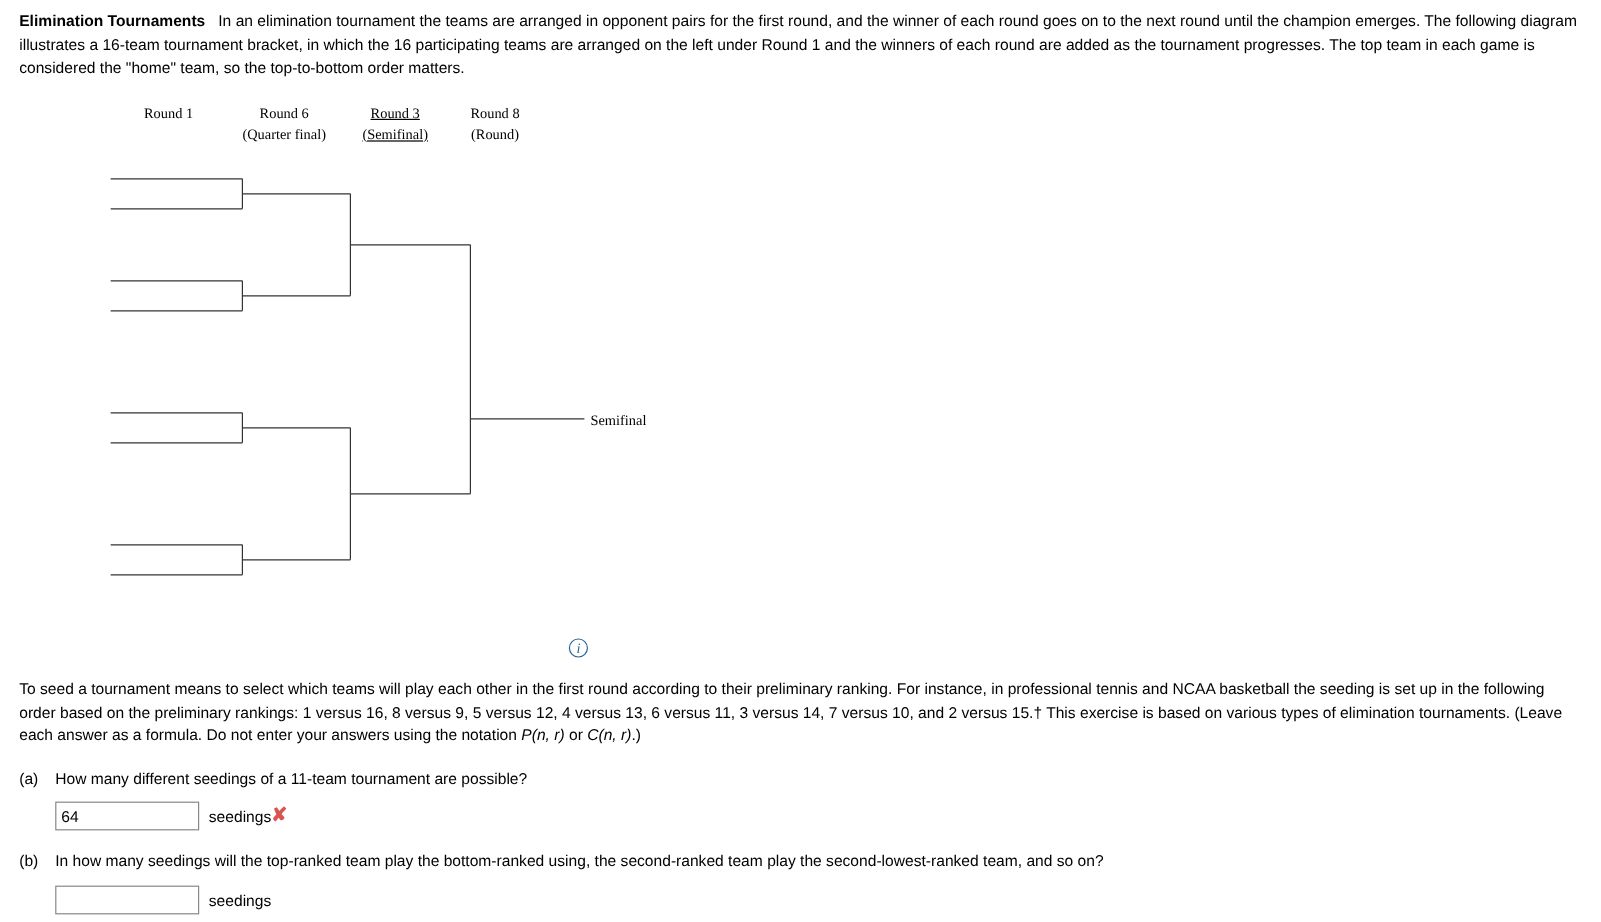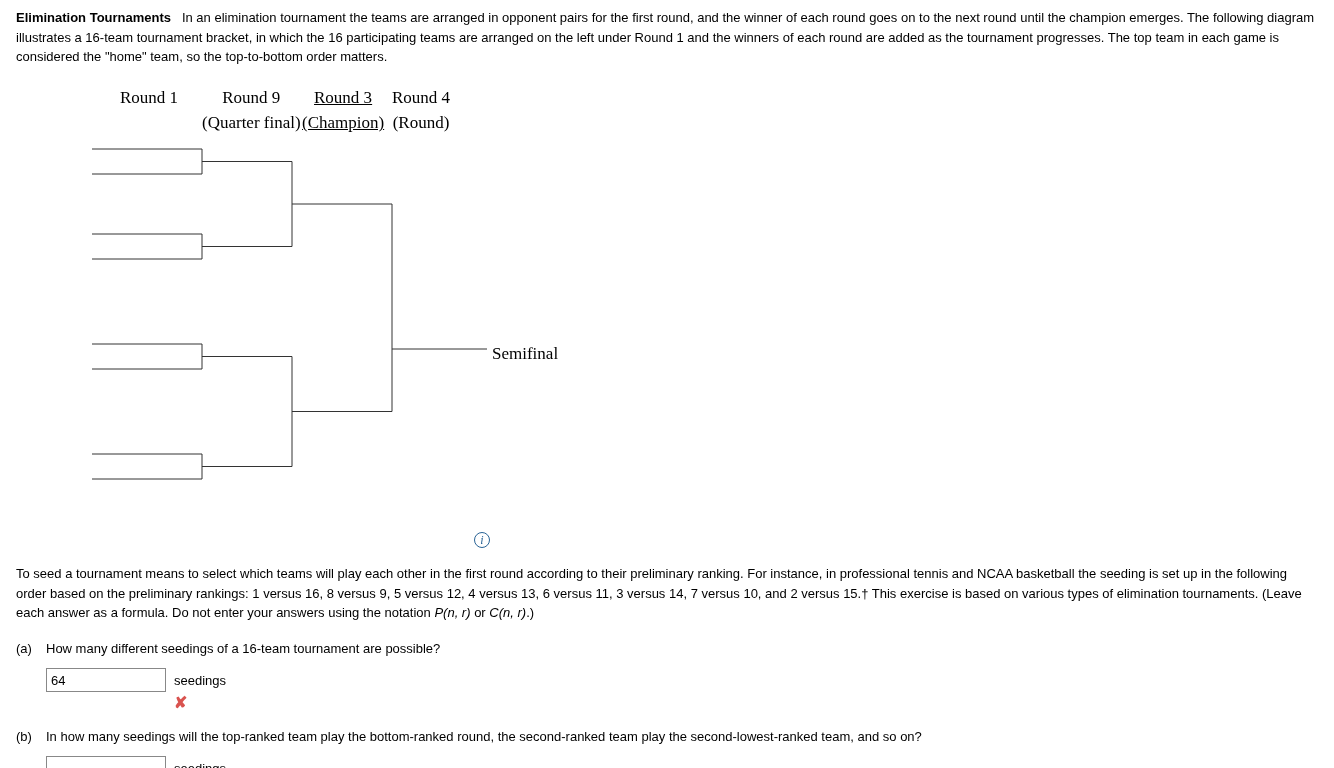--- a/index.html
+++ b/index.html
@@ -11,21 +11,21 @@
       line-height: 1.5;
     }
     .intro-para { margin-bottom: 12px; }
     .bold-title { font-weight: bold; }
     .bracket-wrap {
       position: relative;
       width: 560px;
       height: 460px;
       margin-left: 76px;
       font-family: "Times New Roman", serif;
-      font-size: 17px;
+      font-size: 12px;
     }
     .bracket-wrap svg {
       position: absolute;
       top: 0; left: 0;
       width: 560px;
       height: 460px;
     }
     .round-header {
       position: absolute;
       text-align: center;
@@ -67,21 +67,21 @@
       width: 120px;
       height: 24px;
       border: 1px solid #888;
       padding: 2px 4px;
       font-size: 13px;
       font-family: inherit;
     }
     .units-col {
       margin-left: 8px;
       display: flex;
-      flex-direction: column;
+      flex-direction: row;
       align-items: flex-start;
     }
     .units-label { padding-top: 3px; }
     .x-icon {
       color: #d9534f;
       font-weight: bold;
       font-size: 16px;
       line-height: 1;
       margin-top: 4px;
     }
@@ -93,29 +93,29 @@
 
 
 <div class="intro-para">
   <span class="bold-title">Elimination Tournaments</span>&nbsp;&nbsp;
   <span>In an elimination tournament the teams are arranged in opponent pairs for the first round, and the winner of each round goes on to the next round until the champion emerges. The following diagram illustrates a 16-team tournament bracket, in which the 16 participating teams are arranged on the left under Round 1 and the winners of each round are added as the tournament progresses. The top team in each game is considered the "home" team, so the top-to-bottom order matters.</span>
 </div>
 
 <div class="bracket-wrap">
   <div class="round-header hdr-r1">Round 1</div>
   <div class="round-header hdr-r2">
-    <div>Round 9</div>
+    <div>Round 6</div>
     <div class="sub">(Quarter final)</div>
   </div>
   <div class="round-header hdr-r3">
     <div>Round 3</div>
-    <div>(Champion)</div>
+    <div>(Semifinal)</div>
   </div>
   <div class="round-header hdr-r4">
-    <div>Round 4</div>
+    <div>Round 8</div>
     <div>(Round)</div>
   </div>
   <div class="champion-label">Semifinal</div>
 
   <svg viewBox="0 0 560 460">
     <g stroke="#333" stroke-width="1" fill="none">
 
       <line x1="0" y1="70" x2="110" y2="70"></line>
       <line x1="0" y1="95" x2="110" y2="95"></line>
       <line x1="110" y1="70" x2="110" y2="95"></line>
@@ -154,35 +154,35 @@
 
 <span class="info-icon">i</span>
 
 <div class="second-para">
   <span>To seed a tournament means to select which teams will play each other in the first round according to their preliminary ranking. For instance, in professional tennis and NCAA basketball the seeding is set up in the following order based on the preliminary rankings: 1 versus 16, 8 versus 9, 5 versus 12, 4 versus 13, 6 versus 11, 3 versus 14, 7 versus 10, and 2 versus 15.† This exercise is based on various types of elimination tournaments. (Leave each answer as a formula. Do not enter your answers using the notation </span><span class="ital">P(n, r)</span><span> or </span><span class="ital">C(n, r)</span><span>.)</span>
 </div>
 
 <div class="question">
   <div class="q-row">
     <div class="q-letter">(a)</div>
-    <div class="q-body">How many different seedings of a 16-team tournament are possible?</div>
+    <div class="q-body">How many different seedings of a 11-team tournament are possible?</div>
   </div>
   <div class="answer-row">
     <input class="answer-input" type="text" value="64" style="">
     <div class="units-col">
       <span class="units-label">seedings</span>
       <span class="x-icon">✘</span>
     </div>
   </div>
 </div>
 
 <div class="question">
   <div class="q-row">
     <div class="q-letter">(b)</div>
-    <div class="q-body">In how many seedings will the top-ranked team play the bottom-ranked round, the second-ranked team play the second-lowest-ranked team, and so on?</div>
+    <div class="q-body">In how many seedings will the top-ranked team play the bottom-ranked using, the second-ranked team play the second-lowest-ranked team, and so on?</div>
   </div>
   <div class="answer-row">
     <input class="answer-input" type="text" value="" style="">
     <div class="units-col">
       <span class="units-label">seedings</span>
     </div>
   </div>
 </div>
 
 

